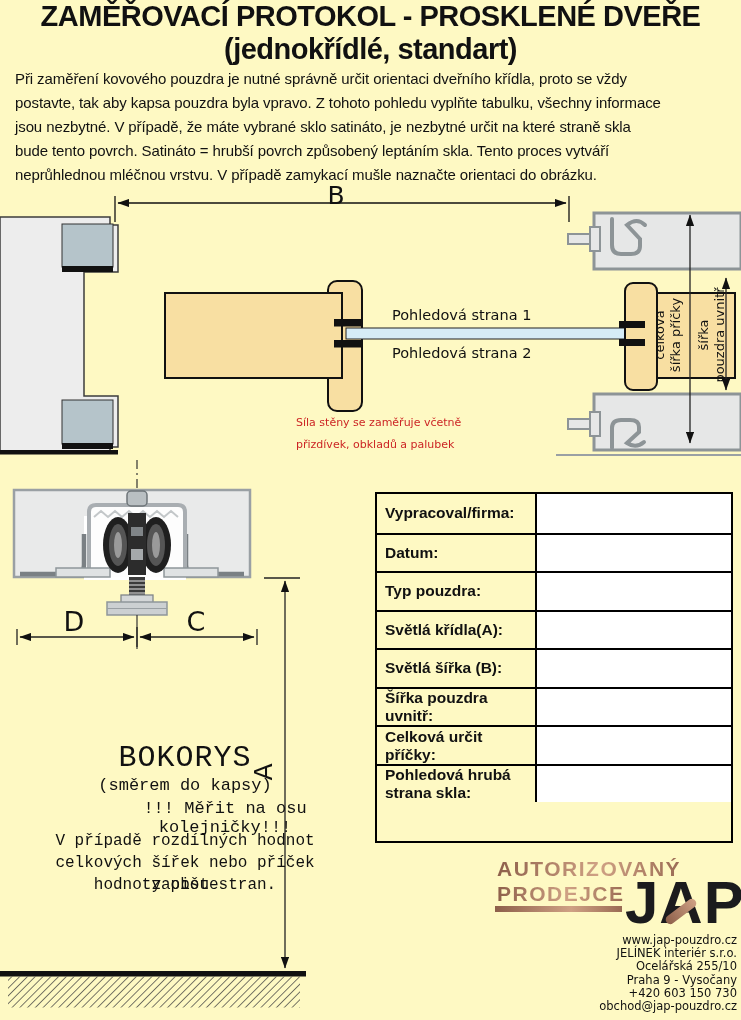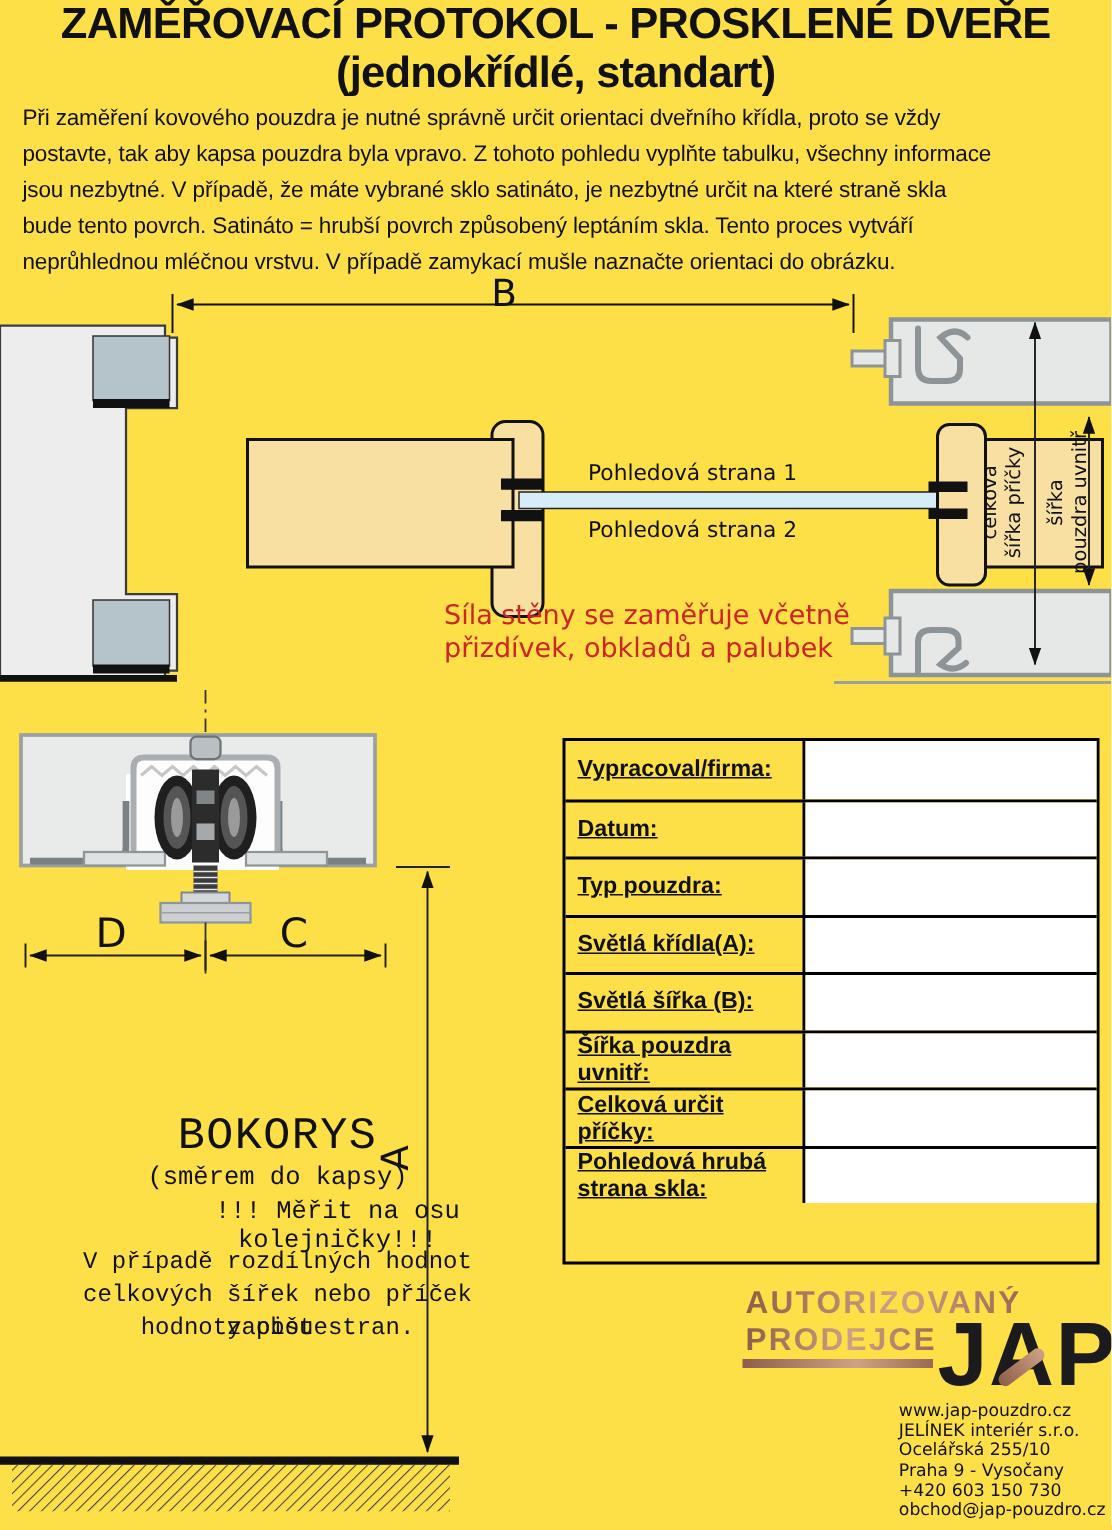--- a/index.html
+++ b/index.html
@@ -1,54 +1,54 @@
 <!DOCTYPE html>
 <html><head>
 <meta charset="utf-8">
 <style>
   html,body{margin:0;padding:0;background:#fff;}
-  #page{position:relative;width:741px;height:1020px;background:#fde047;overflow:hidden;
+  #page{position:relative;width:741px;height:1020px;background:#fef9c3;overflow:hidden;
         font-family:"DejaVu Sans",sans-serif;color:#111;}
   .abs{position:absolute;}
   #title{top:0;left:0;width:741px;text-align:center;
          font-family:"Liberation Sans",sans-serif;font-weight:bold;
          font-size:29px;line-height:33px;letter-spacing:-0.5px;}
   .introline{left:15px;white-space:nowrap;font-family:"Liberation Sans",sans-serif;
              font-size:15px;letter-spacing:-0.1px;}
-  #rednote{left:296px;top:400px;font-size:18px;line-height:22px;color:#cc2525;}
+  #rednote{left:296px;top:412px;font-size:11px;line-height:22px;color:#cc2525;}
   svg text{font-family:"DejaVu Sans",sans-serif;fill:#111;}
   
   #formtable{left:375px;top:492px;width:358px;height:351px;border:2px solid #000;
              box-sizing:border-box;display:grid;grid-template-rows:repeat(9,1fr);}
   .trow{display:grid;grid-template-columns:160px 1fr;border-top:2px solid #000;}
   .trow:first-child{border-top:none;}
   .tlabel{border-right:2px solid #000;display:flex;align-items:center;
           padding-left:8px;font-family:"Liberation Sans",sans-serif;
-          font-weight:bold;font-size:15.5px;line-height:18px;text-decoration:underline;}
+          font-weight:bold;font-size:15.5px;line-height:18px;}
   .tvalue{background:#fff;}
   
   .bokoblock{left:0;width:290px;text-align:center;font-family:Liberation Mono, monospace;margin-left:40px;}
   #bokotitle{top:741px;font-size:30px;letter-spacing:1px;}
   #bokosub1{top:776px;font-size:17px;}
   #bokosub2{top:799px;font-size:17px;padding-left:40px;}
   .bokonote{font-size:16px;line-height:22px;}
   
   .copper{background:linear-gradient(90deg,#8d5f4a,#cfa184 55%,#9a6b54);
           -webkit-background-clip:text;background-clip:text;color:transparent;}
   #auth1{left:497px;top:857px;font-family:"Liberation Sans",sans-serif;font-weight:bold;
          font-size:21px;letter-spacing:1.5px;}
   #auth2{left:497px;top:882px;font-family:"Liberation Sans",sans-serif;font-weight:bold;
          font-size:21px;letter-spacing:1.5px;}
   #authbar{left:495px;top:906px;width:127px;height:6px;
            background:linear-gradient(90deg,#8d5f4a,#cfa184 60%,#9a6b54);}
   #brand{left:625px;top:873px;font-family:"Liberation Sans",sans-serif;font-weight:bold;
          font-size:60px;line-height:60px;letter-spacing:1px;color:#1b1b1d;}
   #swoosh{left:663px;top:907px;width:36px;height:9px;border-radius:5px;
           background:linear-gradient(90deg,#8d5f4a,#cfa184);transform:rotate(-37deg);}
-  #contact{right:4px;top:934px;font-size:11.5px;line-height:13.2px;}
+  #contact{right:4px;top:934px;text-align:right;font-size:11.5px;line-height:13.2px;}
 </style>
 </head>
 <body>
 
 <div id="page">
 
   <div id="title" class="abs">
     <div>ZAMĚŘOVACÍ PROTOKOL - PROSKLENÉ DVEŘE</div>
     <div>(jednokřídlé, standart)</div>
   </div>

